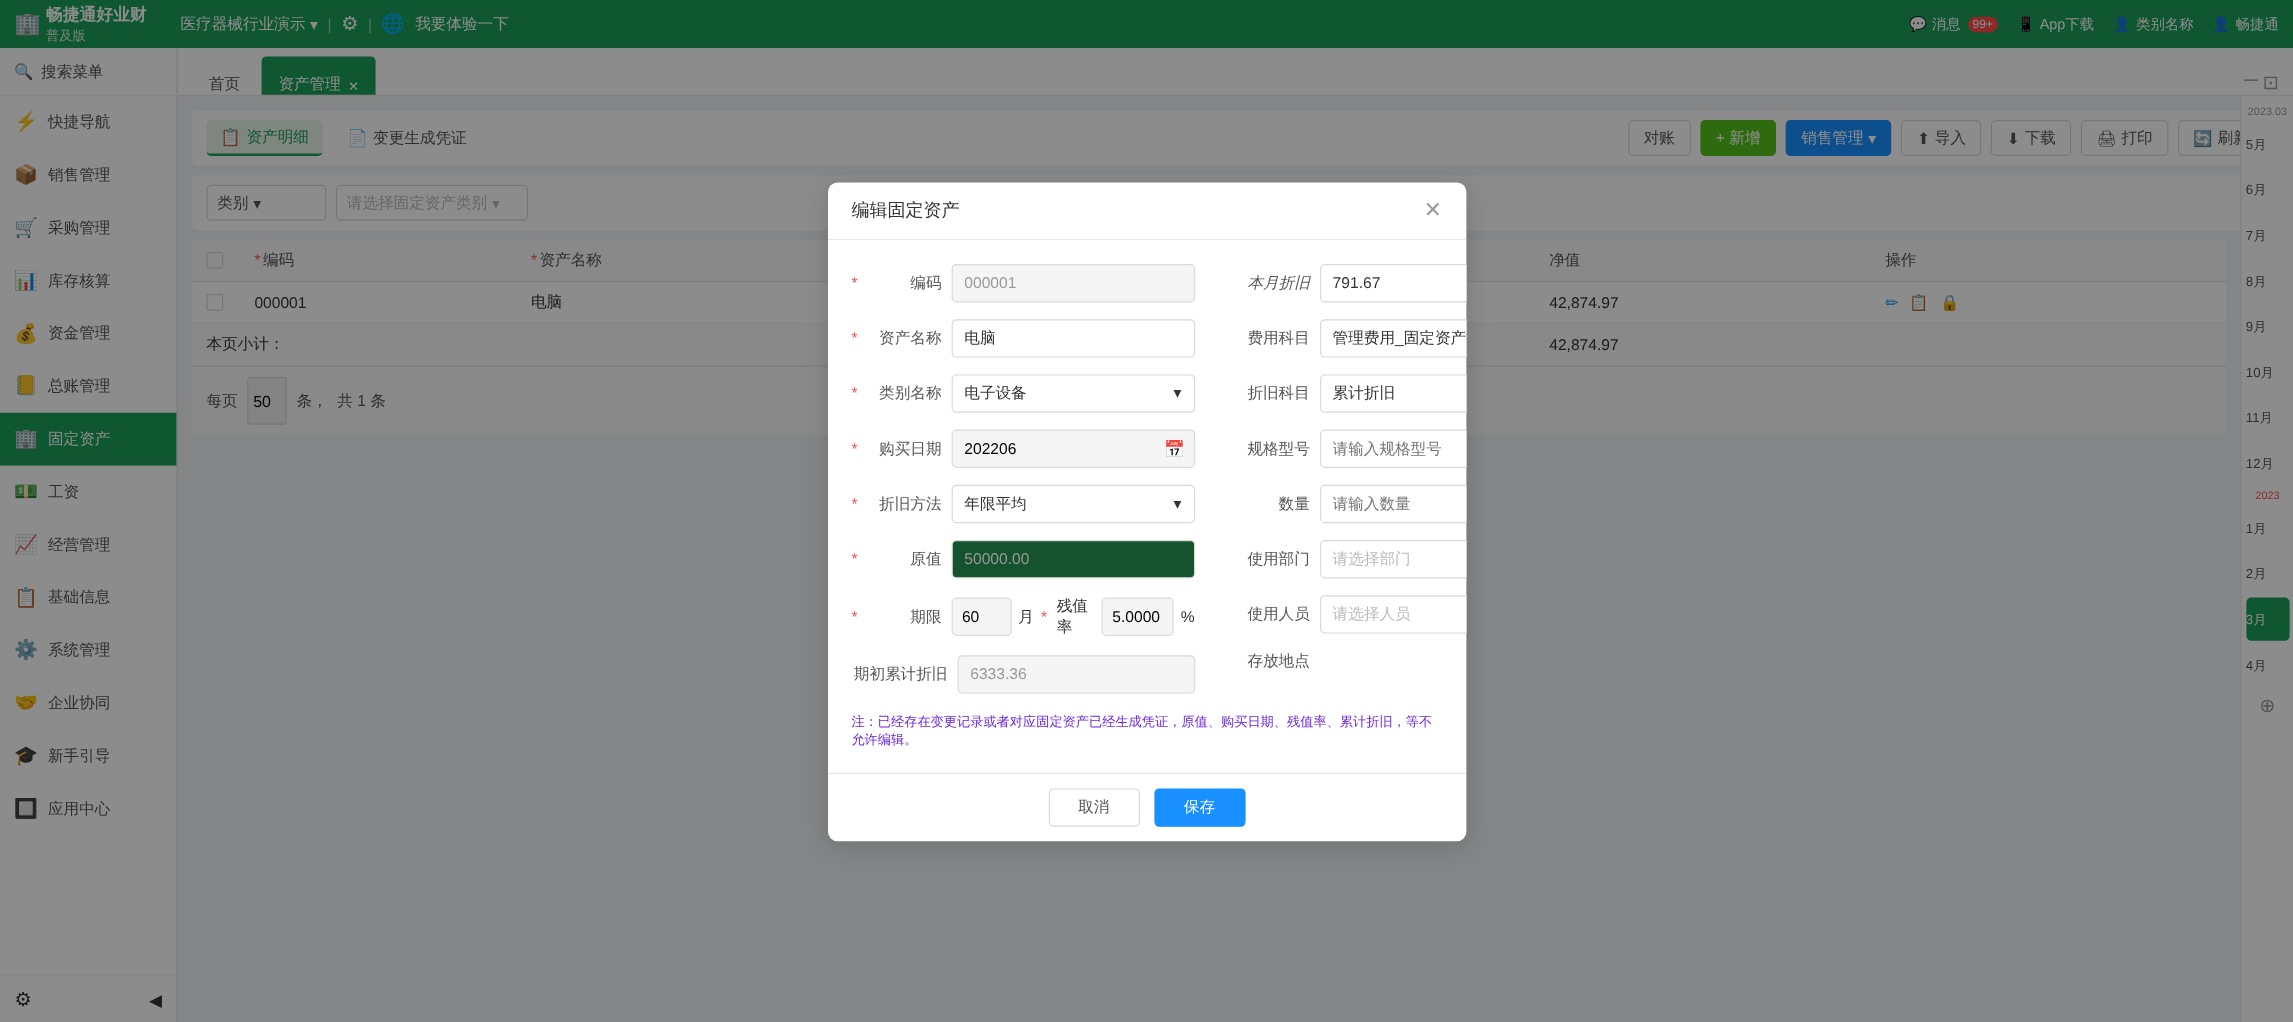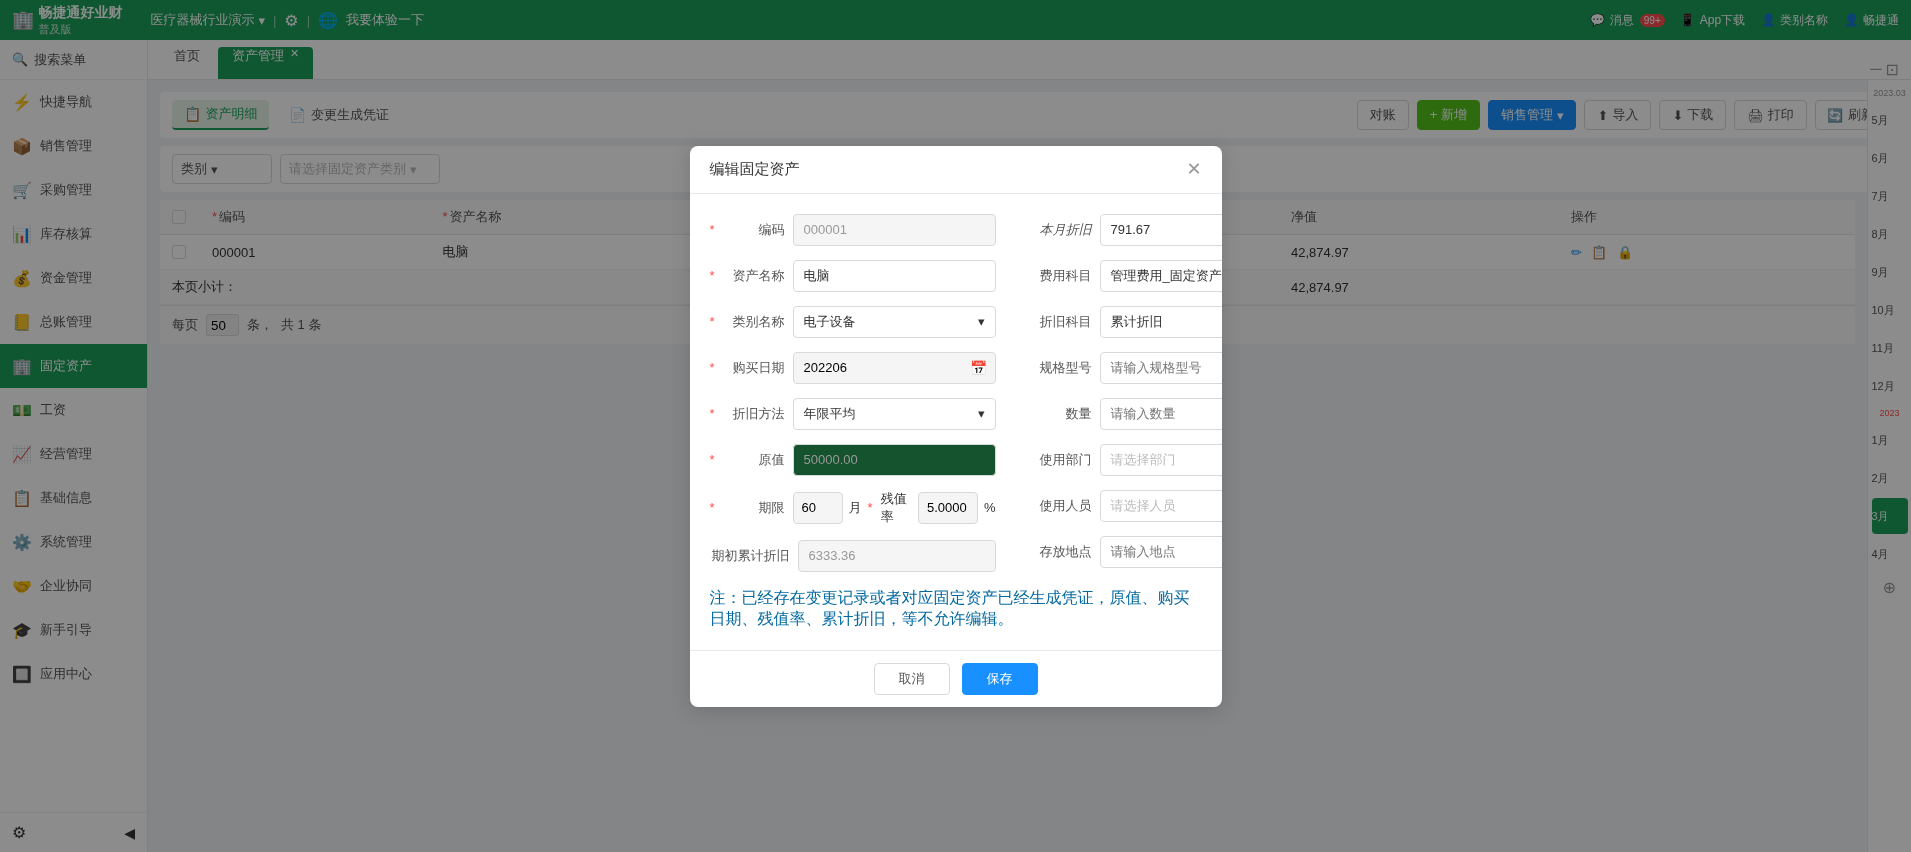--- a/index.html
+++ b/index.html
@@ -86,21 +86,21 @@
       border-bottom: 1px solid #e8e8e8;
       display: flex;
       align-items: flex-end;
       padding: 0 12px;
       gap: 4px;
     }
     .tab {
       height: 32px;
       padding: 0 14px;
       display: flex;
-      align-items: flex-start;
+      align-items: flex-end;
       gap: 6px;
       font-size: 13px;
       cursor: pointer;
       border-radius: 4px 4px 0 0;
       color: #555;
     }
     .tab.active {
       background: #1a9f5a;
       color: #fff;
     }
@@ -338,22 +338,22 @@
     .period-input {
       width: 50px;
       height: 32px;
       border: 1px solid #d9d9d9;
       border-radius: 4px;
       padding: 0 8px;
       font-size: 13px;
     }
     .modal-note {
       margin-top: 16px;
-      font-size: 16px;
-      color: #0369a1;
+      font-size: 11px;
+      color: #6d28d9;
     }
     .modal-footer {
       padding: 12px 20px;
       border-top: 1px solid #e8e8e8;
       display: flex;
       justify-content: center;
       gap: 12px;
     }
     .btn-cancel {
       height: 32px;
@@ -618,21 +618,21 @@
                 <span>本页小计：</span>
               </td>
               <td>6,333.36</td>
               <td>42,874.97</td>
               <td></td>
             </tr>
           </tbody>
         </table>
         <div class="table-footer">
           <span>每页</span>
-          <select style="height:22px;border:1px solid #d9d9d9;border-radius:3px;padding:0 4px;">
+          <select style="height:40px;border:1px solid #d9d9d9;border-radius:3px;padding:0 4px;">
             <option>50</option>
             <option>100</option>
           </select>
           <span>条，</span>
           <span>共 1 条</span>
         </div>
       </div>
     </div>
 
     <div class="right-sidebar" style="position:fixed;right:0;top:80px;bottom:0;width:44px;background:#fff;border-left:1px solid #e8e8e8;display:flex;flex-direction:column;align-items:center;padding:8px 0;gap:2px;overflow-y:auto;">
@@ -798,21 +798,20 @@
           <div class="form-row">
             <span class="form-label" style="min-width:72px;">使用人员</span>
             <div class="form-select">
               <span class="form-select-placeholder">请选择人员</span>
               <span>▾</span>
             </div>
           </div>
 
           <div class="form-row">
             <span class="form-label" style="min-width:72px;">存放地点</span>
-            <input class="form-input" type="text" placeholder="请输入地点" style="">
           </div>
         </div>
       </div>
 
       <div class="modal-note">注：已经存在变更记录或者对应固定资产已经生成凭证，原值、购买日期、残值率、累计折旧，等不允许编辑。</div>
     </div>
 
     <div class="modal-footer">
       <button class="btn-cancel">取消</button>
       <button class="btn-save">保存</button>

